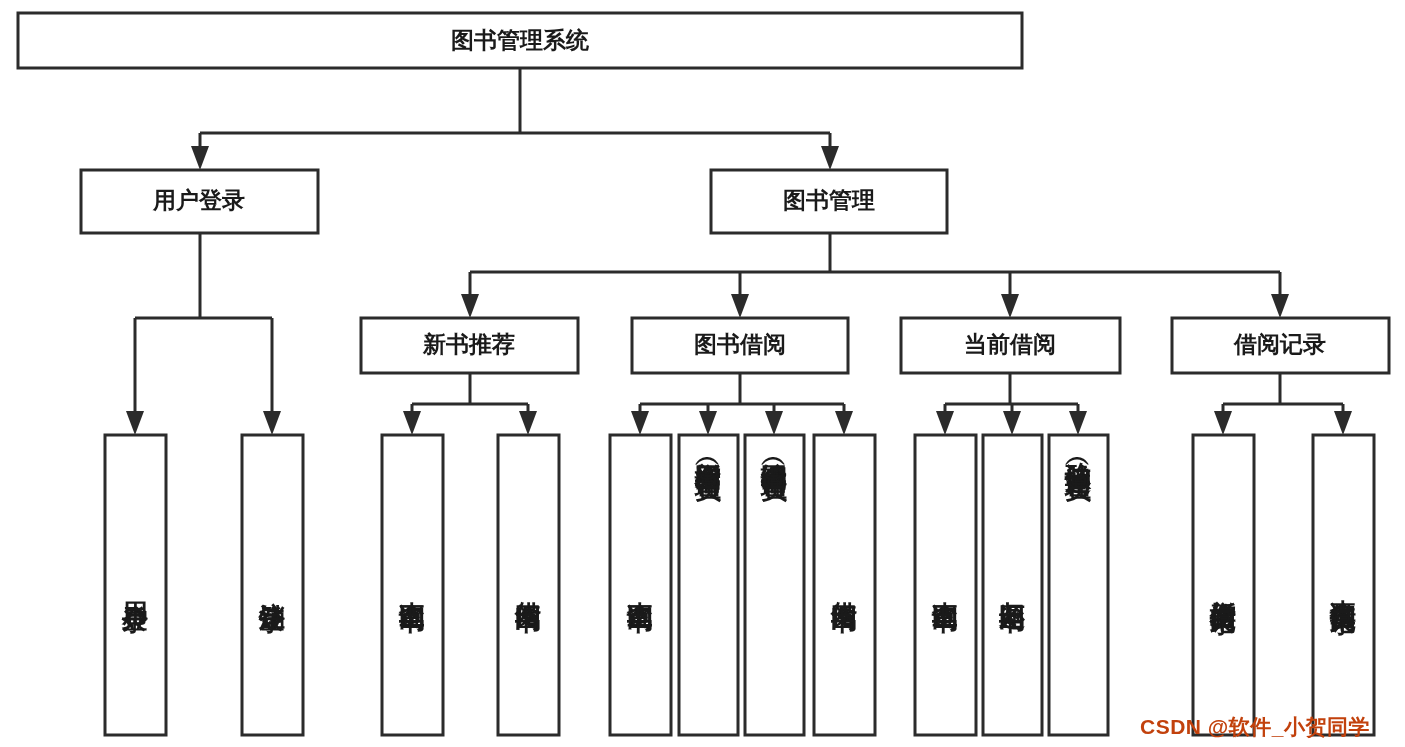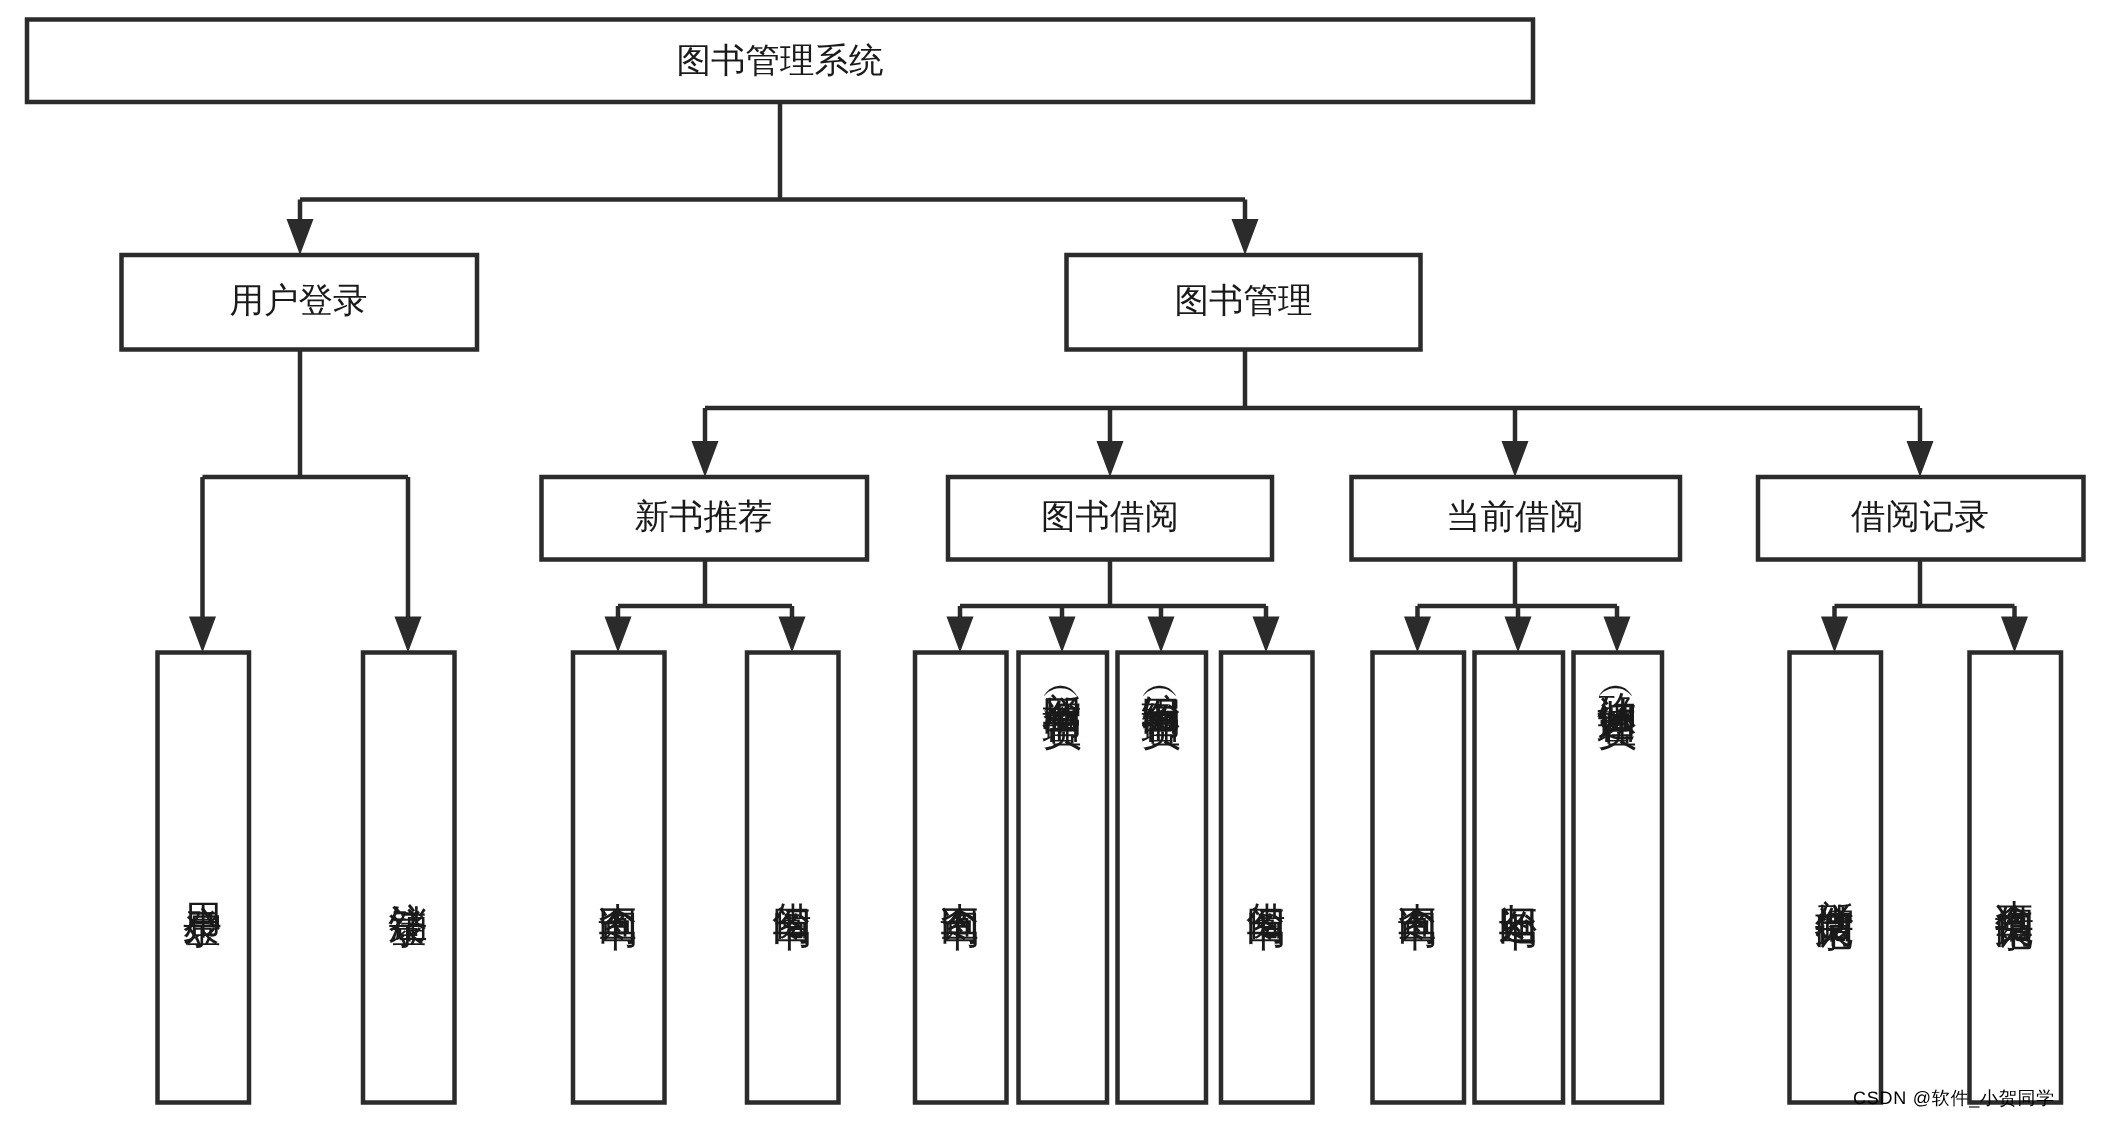--- a/index.html
+++ b/index.html
@@ -11,20 +11,21 @@
     width: 1405px;
     height: 747px;
     overflow: hidden;
     font-family: "Liberation Sans", "DejaVu Sans", sans-serif;
   }
   #diagram-root {
     position: relative;
     width: 1378px;
     height: 747px;
     background: #ffffff;
+    font-weight: bold;
   }
   svg.flow {
     position: absolute;
     top: 0;
     left: 0;
     width: 1405px;
     height: 747px;
     display: block;
   }
   .node-rect {
@@ -63,22 +64,22 @@
     align-items: center;
     justify-content: center;
     text-align: center;
     pointer-events: none;
   }
   .watermark {
     position: absolute;
     right: 8px;
     bottom: 6px;
     font-family: "Liberation Sans", "DejaVu Sans", sans-serif;
-    font-size: 12px;
-    color: #000000;
+    font-size: 21px;
+    color: #c2410c;
     letter-spacing: 0.5px;
     white-space: nowrap;
   }
 </style>
 </head>
 <body>
 
 <div id="diagram-root">
 
   <svg class="flow" viewBox="0 0 1405 747" xmlns="http://www.w3.org/2000/svg">

